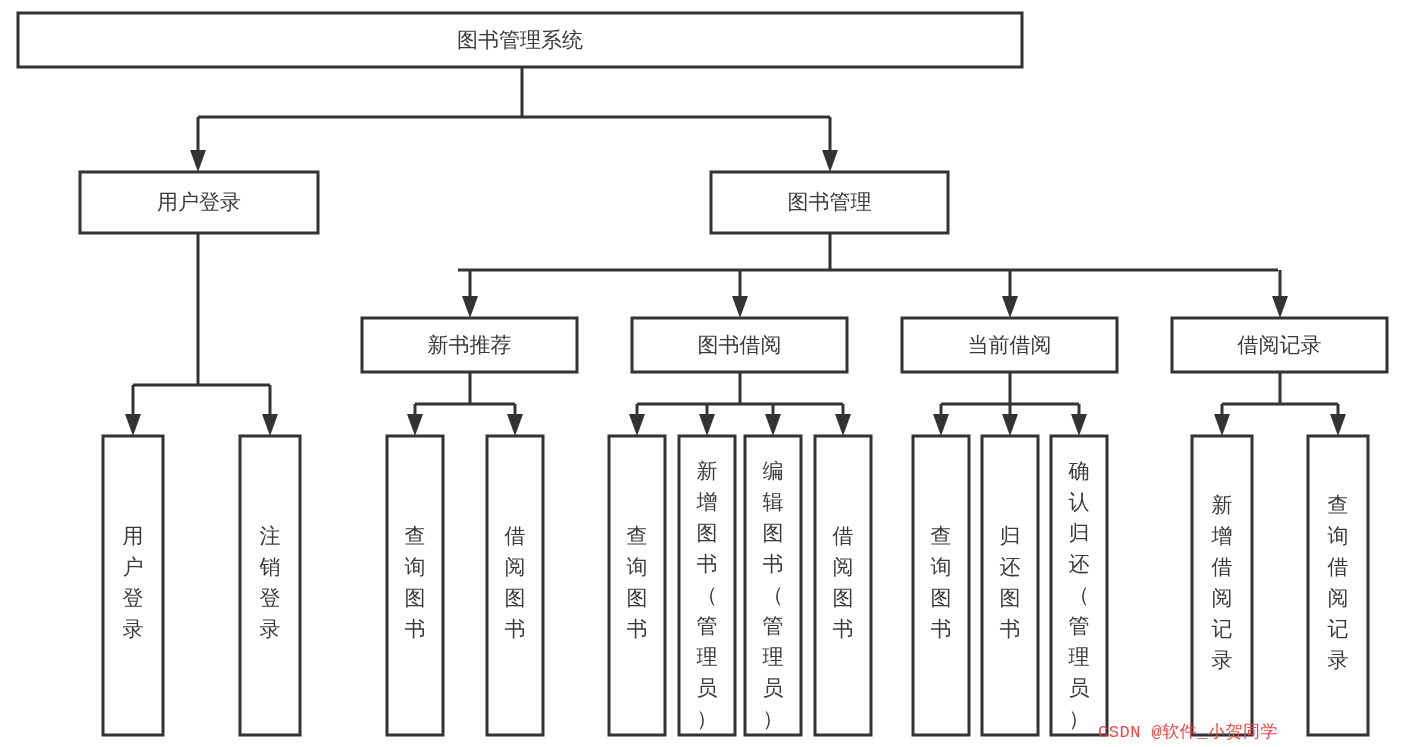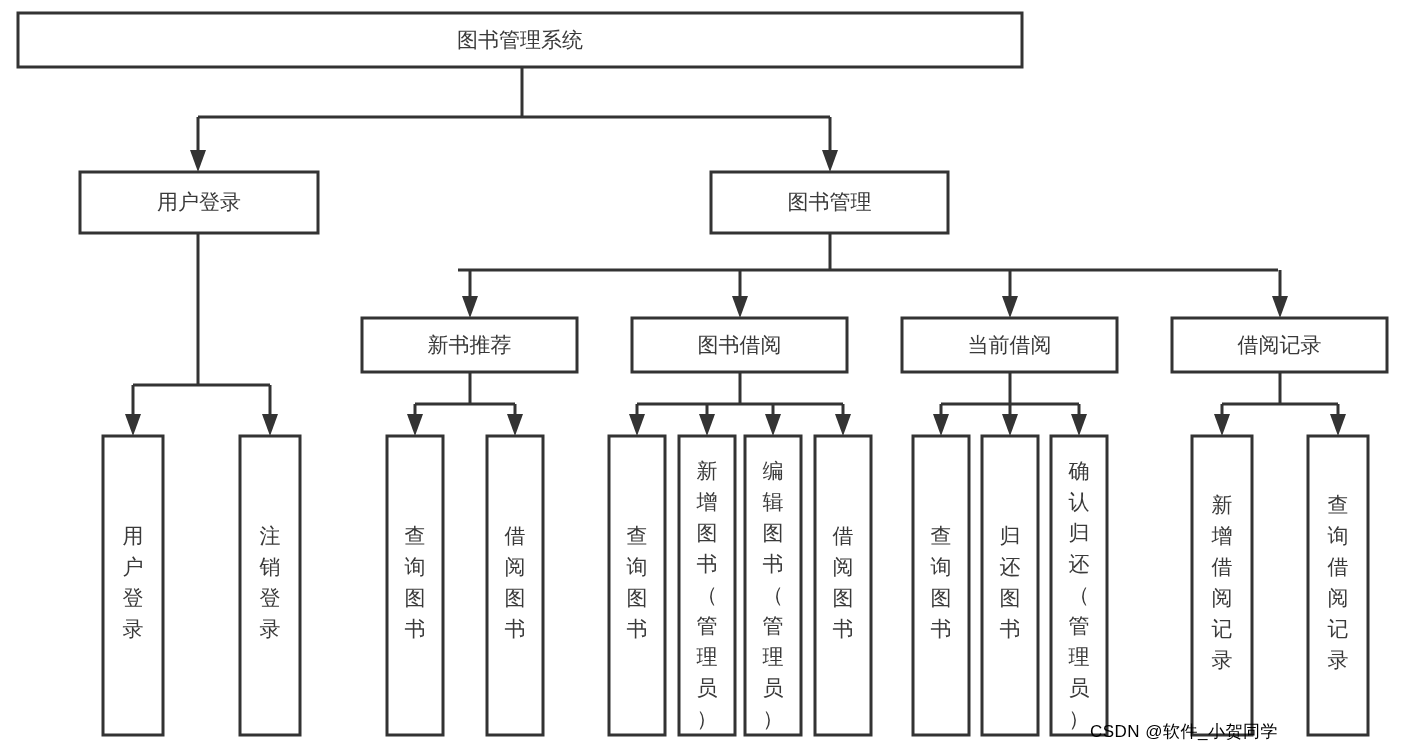--- a/index.html
+++ b/index.html
@@ -52,23 +52,23 @@
   .node-label-v {
     font-family: "Liberation Sans", "DejaVu Sans", sans-serif;
     font-size: 21px;
     fill: #3a3a3a;
     text-anchor: middle;
   }
   .watermark-text {
     position: absolute;
     right: 8px;
     bottom: 4px;
-    font-family: Liberation Sans, sans-serif;
+    font-family: Liberation Mono, monospace;
     font-size: 17px;
-    color: #000000;
+    color: #ef4444;
     white-space: nowrap;
     letter-spacing: 0.5px;
   }
 </style>
 </head>
 <body>
 
 <div id="diagram-root">
   <svg class="flow" viewBox="0 0 1405 747" xmlns="http://www.w3.org/2000/svg">
     <g id="edges-layer">

